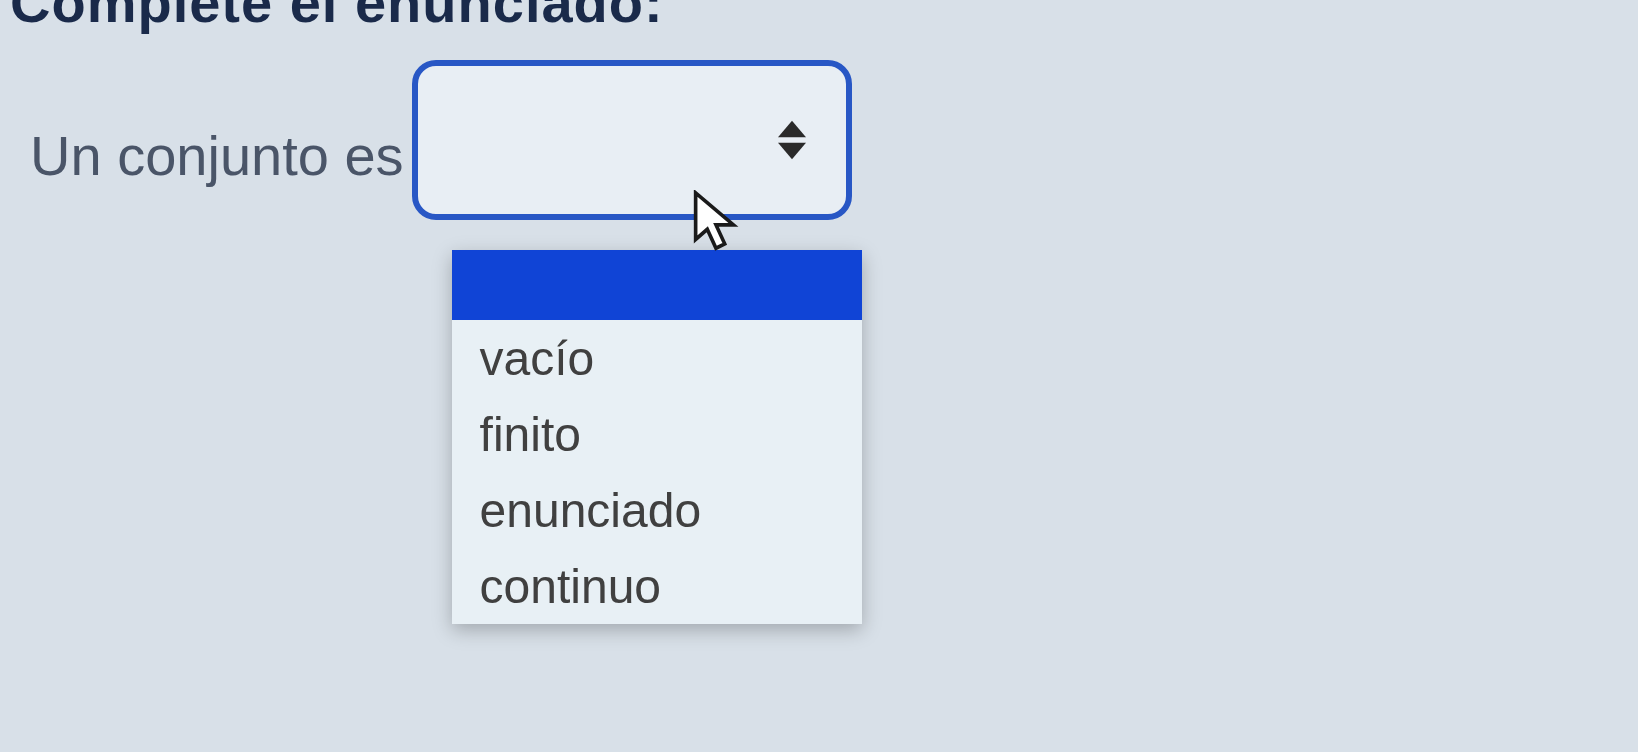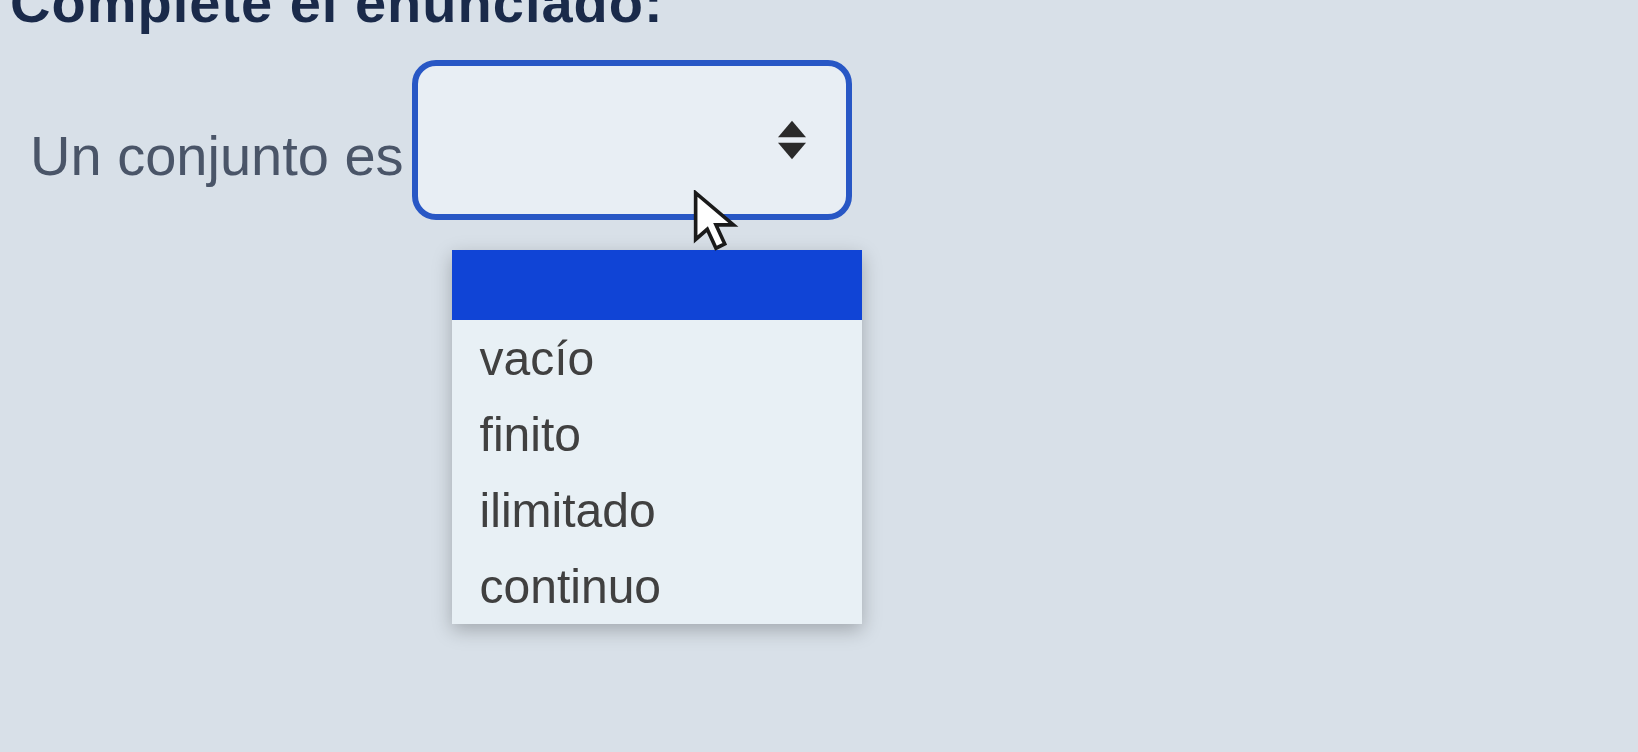--- a/index.html
+++ b/index.html
@@ -132,21 +132,21 @@
       <div class="dropdown-option highlighted">
         <span></span>
       </div>
       <div class="dropdown-option">
         <span>vacío</span>
       </div>
       <div class="dropdown-option">
         <span>finito</span>
       </div>
       <div class="dropdown-option">
-        <span>ilimitado</span>
+        <span>enunciado</span>
       </div>
       <div class="dropdown-option">
         <span>continuo</span>
       </div>
     </div>
   </div>
 
 </div>
 
 </body></html>

